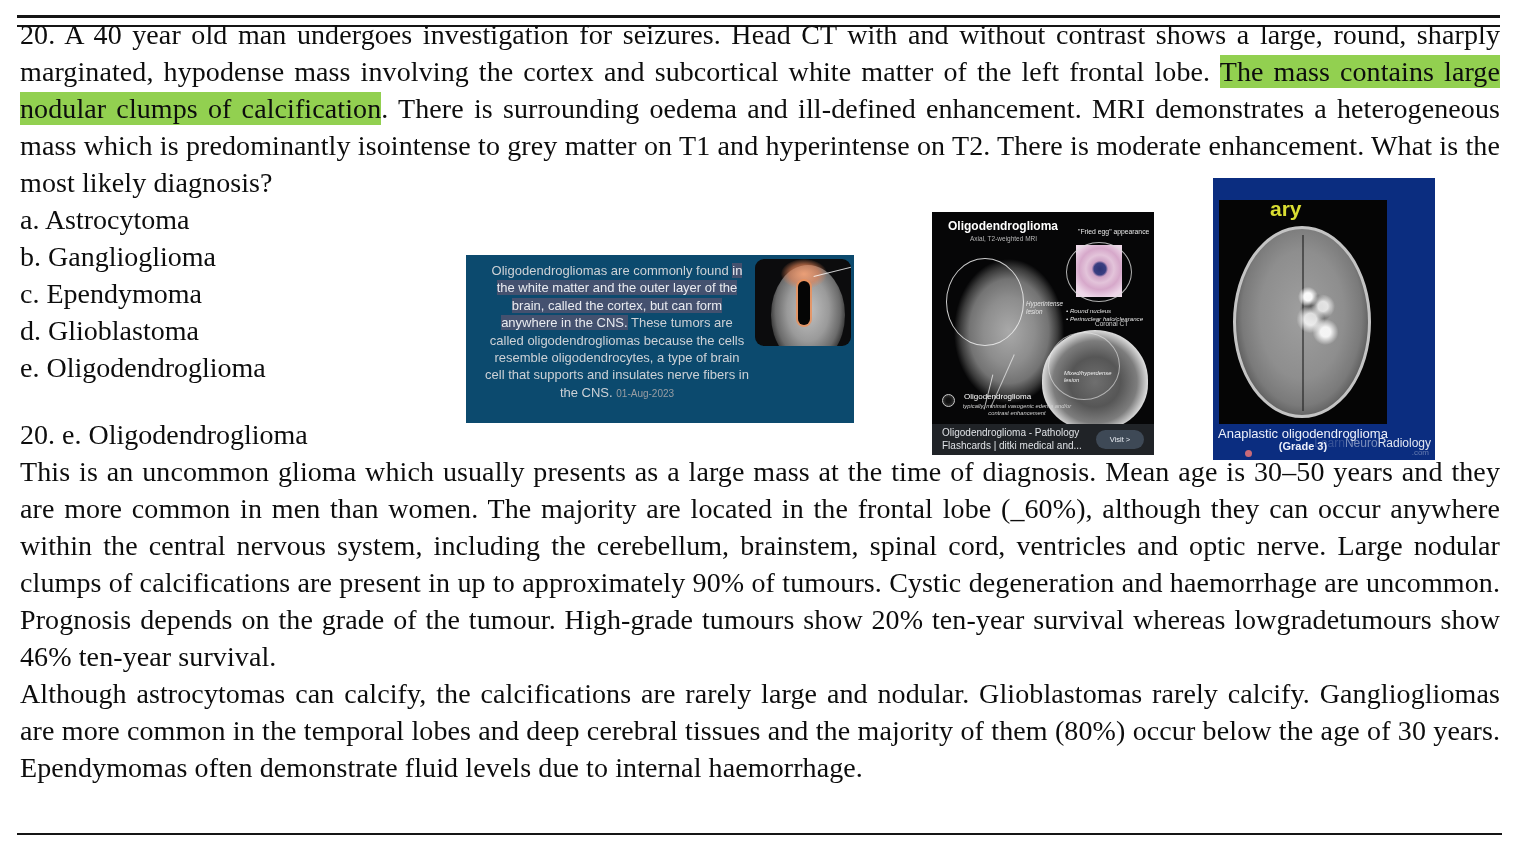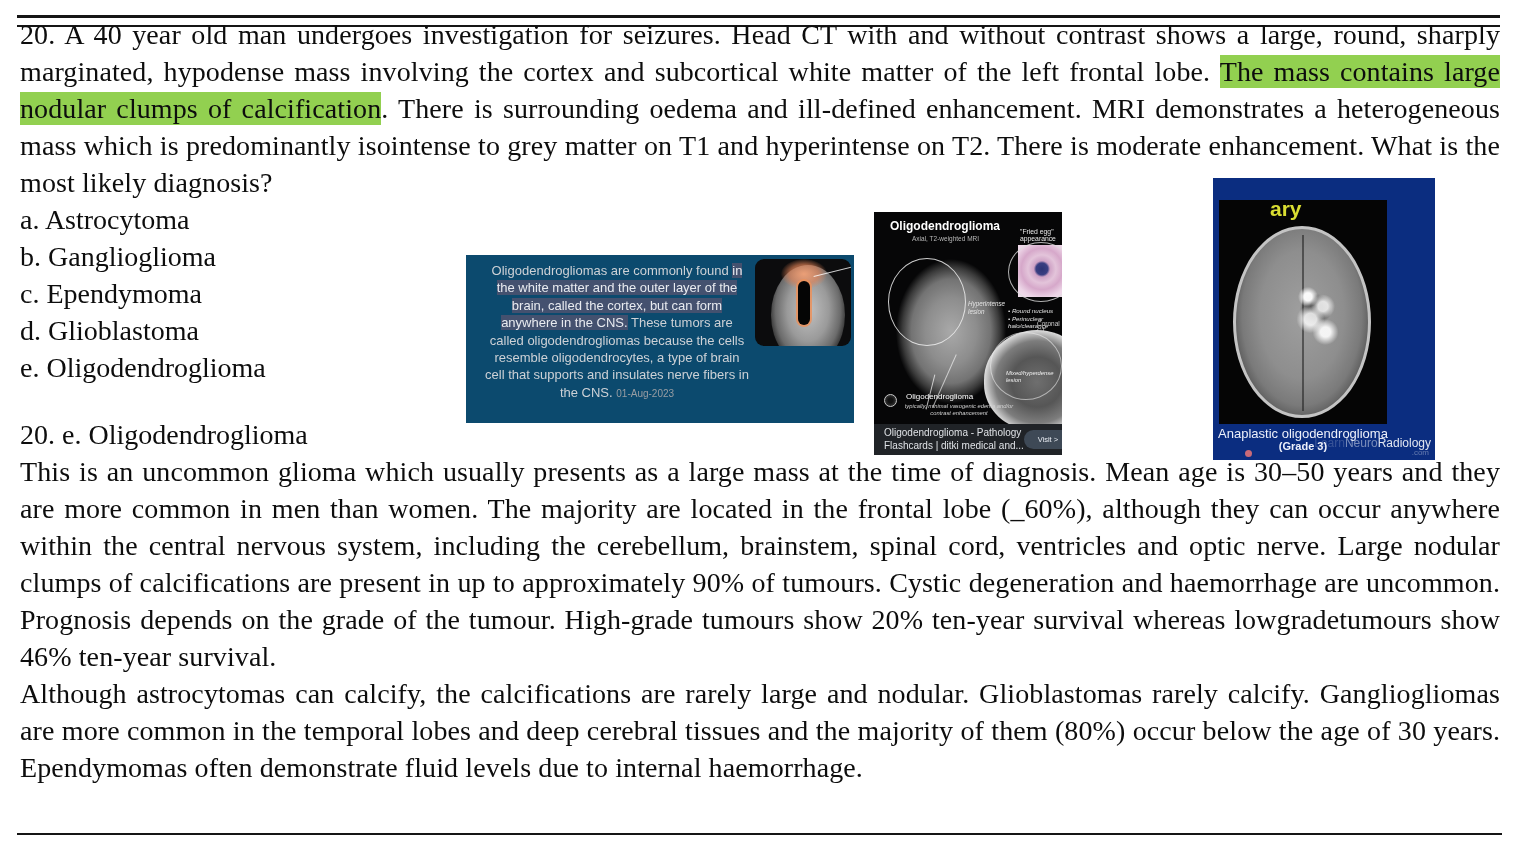--- a/index.html
+++ b/index.html
@@ -28,21 +28,21 @@
   .thumb-brain{position:absolute;left:16px;top:6px;width:74px;height:100px;border-radius:50%;
                background:radial-gradient(ellipse at 50% 45%, #c2c2c2 0%, #9a9a9a 40%, #6b6b6b 62%, #2a2a2a 76%, #0c0c0d 84%);}
   .thumb-orange{position:absolute;left:26px;top:0px;width:46px;height:30px;border-radius:50%;
                 background:radial-gradient(ellipse, rgba(240,160,118,0.95) 0%, rgba(226,130,85,0.65) 45%, rgba(0,0,0,0) 72%);}
   .thumb-vent{position:absolute;left:43px;top:22px;width:12px;height:44px;border-radius:6px;
               background:#050505;box-shadow:0 0 0 2px rgba(235,145,90,0.85);}
   .thumb-line{position:absolute;left:58px;top:12px;width:42px;height:1px;background:rgba(255,255,255,0.8);
               transform:rotate(-14deg);}
 
   
-  .flashcard{position:absolute;left:874px;top:212px;width:188px;height:243px;background:#060607;
+  .flashcard{position:absolute;left:932px;top:212px;width:222px;height:243px;background:#060607;
              font-family:"Liberation Sans",sans-serif;color:#e8e8e8;overflow:hidden;}
   .fc-title{position:absolute;left:16px;top:7px;font-size:12px;font-weight:bold;color:#ffffff;}
   .fc-sub{position:absolute;left:38px;top:23px;font-size:6.5px;color:#b8b8b8;}
   .fc-mri{position:absolute;left:0px;top:30px;width:154px;height:186px;
           background:radial-gradient(ellipse 64px 84px at 50% 48%, #a9a9a9 0%, #8d8d8d 40%, #737373 62%, #3a3a3a 76%, rgba(6,6,7,0) 86%);}
   .fc-circle{position:absolute;left:14px;top:46px;width:76px;height:86px;border:1px solid rgba(238,238,238,0.85);
              border-radius:50%;}
   .fc-mri-label{position:absolute;left:94px;top:88px;width:46px;font-size:6.3px;font-style:italic;
                 color:#e3e3e3;line-height:7.5px;}
   .fc-line1{position:absolute;left:56px;top:162px;width:1px;height:36px;background:rgba(255,255,255,0.7);
@@ -59,21 +59,21 @@
   .fc-ct{position:absolute;left:110px;top:118px;width:106px;height:100px;border-radius:50% 50% 46% 46%;
          background:radial-gradient(ellipse at 50% 52%, #6f6f6f 0%, #565656 34%, #7d7d7d 56%, #f2f2f2 74%, #ffffff 82%, #1a1a1a 90%, #060607 96%);}
   .fc-ct-circle{position:absolute;left:6px;top:2px;width:70px;height:66px;border:1px solid rgba(235,235,235,0.6);border-radius:50%;}
   .fc-ct-ann{position:absolute;left:22px;top:40px;width:46px;font-size:5.8px;font-style:italic;color:#efefef;line-height:6.8px;}
   .fc-foot-label{position:absolute;left:32px;top:180px;font-size:8px;color:#ffffff;}
   .fc-foot-note{position:absolute;left:20px;top:191px;width:130px;font-size:5.8px;font-style:italic;
                 color:#d2d2d2;line-height:6.8px;text-align:center;}
   .fc-logo{position:absolute;left:10px;top:182px;width:11px;height:11px;border-radius:50%;
            border:1px solid #c9c9c9;background:radial-gradient(circle,#111 30%,#333 70%);}
   .fc-caption{position:absolute;left:0;bottom:0;width:222px;height:31px;background:#202327;
-              display:flex;align-items:center;padding:0 10px;box-sizing:border-box;}
+              display:flex;align-items:center;justify-content:space-between;padding:0 10px;box-sizing:border-box;}
   .fc-cap-text{font-size:10px;line-height:12.5px;color:#dfe2e6;}
   .fc-visit{width:48px;height:19px;border-radius:11px;background:#3e4956;color:#e8ecf2;
             font-size:7.5px;display:flex;align-items:center;justify-content:center;cursor:pointer;}
 
   
   .slide{position:absolute;left:1213px;top:178px;width:222px;height:282px;background:#0b2d80;
          font-family:"Liberation Sans",sans-serif;overflow:hidden;}
   .slide-black{position:absolute;left:6px;top:22px;width:168px;height:224px;background:#050505;}
   .slide-corner{position:absolute;left:3px;top:-3px;font-size:21px;font-weight:bold;color:#d9dd32;margin-left:48px;}
   .slide-head{position:absolute;left:14px;top:26px;width:138px;height:192px;border-radius:50%;

